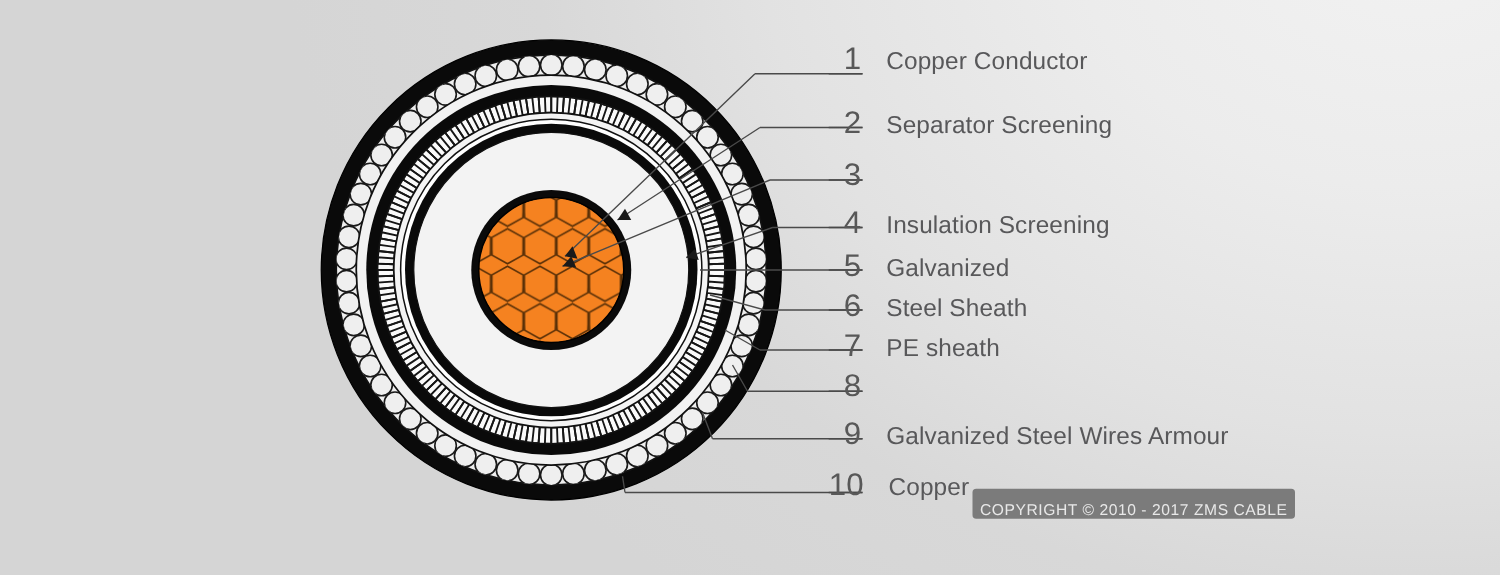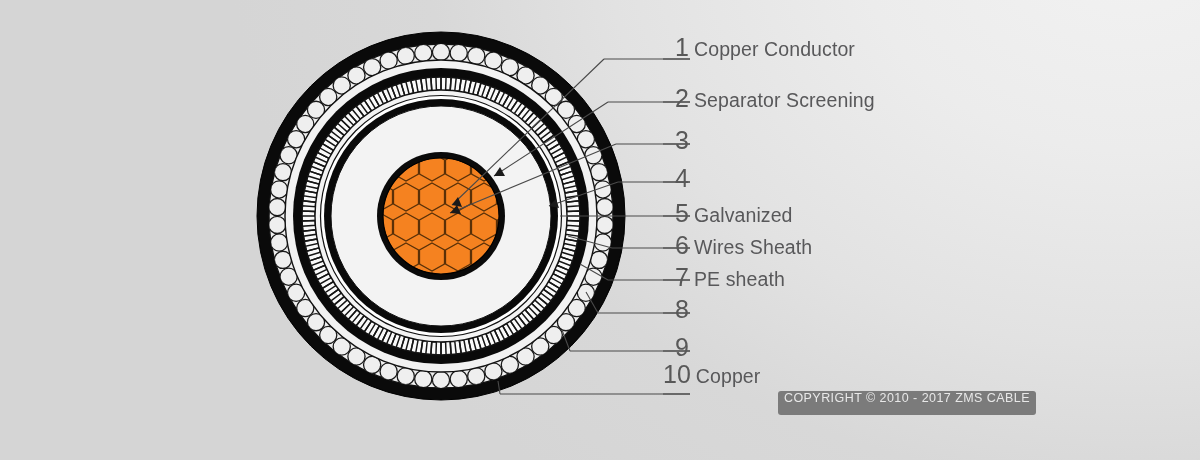--- a/index.html
+++ b/index.html
@@ -25,34 +25,34 @@
   .legend-num{
     display:inline-block;
     min-width:26px;
     text-align:right;
     font-size:25px;
     color:#585858;
     font-weight:400;
     letter-spacing:0px;
   }
   .legend-text{
-    margin-left:5px;
+    margin-left:20px;
     font-size:19.5px;
     color:#58585a;
     font-weight:400;
     letter-spacing:.1px;
   }
 
   
   #copyright{
     position:absolute;left:778px;top:391px;
     width:258px;height:24px;
     background:#7b7b7b;
     border-radius:3px;
-    display:flex;align-items:flex-start;justify-content:center;
+    display:flex;align-items:flex-end;justify-content:center;
   }
   #copyright span{
     font-size:12.5px;color:#e8e8e8;letter-spacing:.45px;
     font-family:"Liberation Sans", sans-serif;
   }
 </style>
 </head>
 <body>
 
 <div id="stage">
@@ -296,40 +296,42 @@
       </div>
       <div class="legend-row" style="top: 58px;">
         <span class="legend-num">2</span>
         <span class="legend-text">Separator Screening</span>
       </div>
       <div class="legend-row" style="top: 100px;">
         <span class="legend-num">3</span>
       </div>
       <div class="legend-row" style="top: 138px;">
         <span class="legend-num">4</span>
+        <span class="legend-text">Insulation Screening</span>
       </div>
       <div class="legend-row" style="top: 173px;">
         <span class="legend-num">5</span>
         <span class="legend-text">Galvanized</span>
       </div>
       <div class="legend-row" style="top: 205px;">
         <span class="legend-num">6</span>
-        <span class="legend-text">Wires Sheath</span>
+        <span class="legend-text">Steel Sheath</span>
       </div>
       <div class="legend-row" style="top: 237px;">
         <span class="legend-num">7</span>
         <span class="legend-text">PE sheath</span>
       </div>
       <div class="legend-row" style="top: 269px;">
         <span class="legend-num">8</span>
       </div>
       <div class="legend-row" style="top: 307px;">
         <span class="legend-num">9</span>
-      </div>
-      <div class="legend-row" style="top: 334px;">
+        <span class="legend-text">Galvanized Steel Wires Armour</span>
+      </div>
+      <div class="legend-row" style="top: 348px;">
         <span class="legend-num">10</span>
         <span class="legend-text">Copper</span>
       </div>
     </div>
 
   <div id="copyright">
     <span>COPYRIGHT © 2010 - 2017 ZMS CABLE</span>
   </div>
 
 </div>

